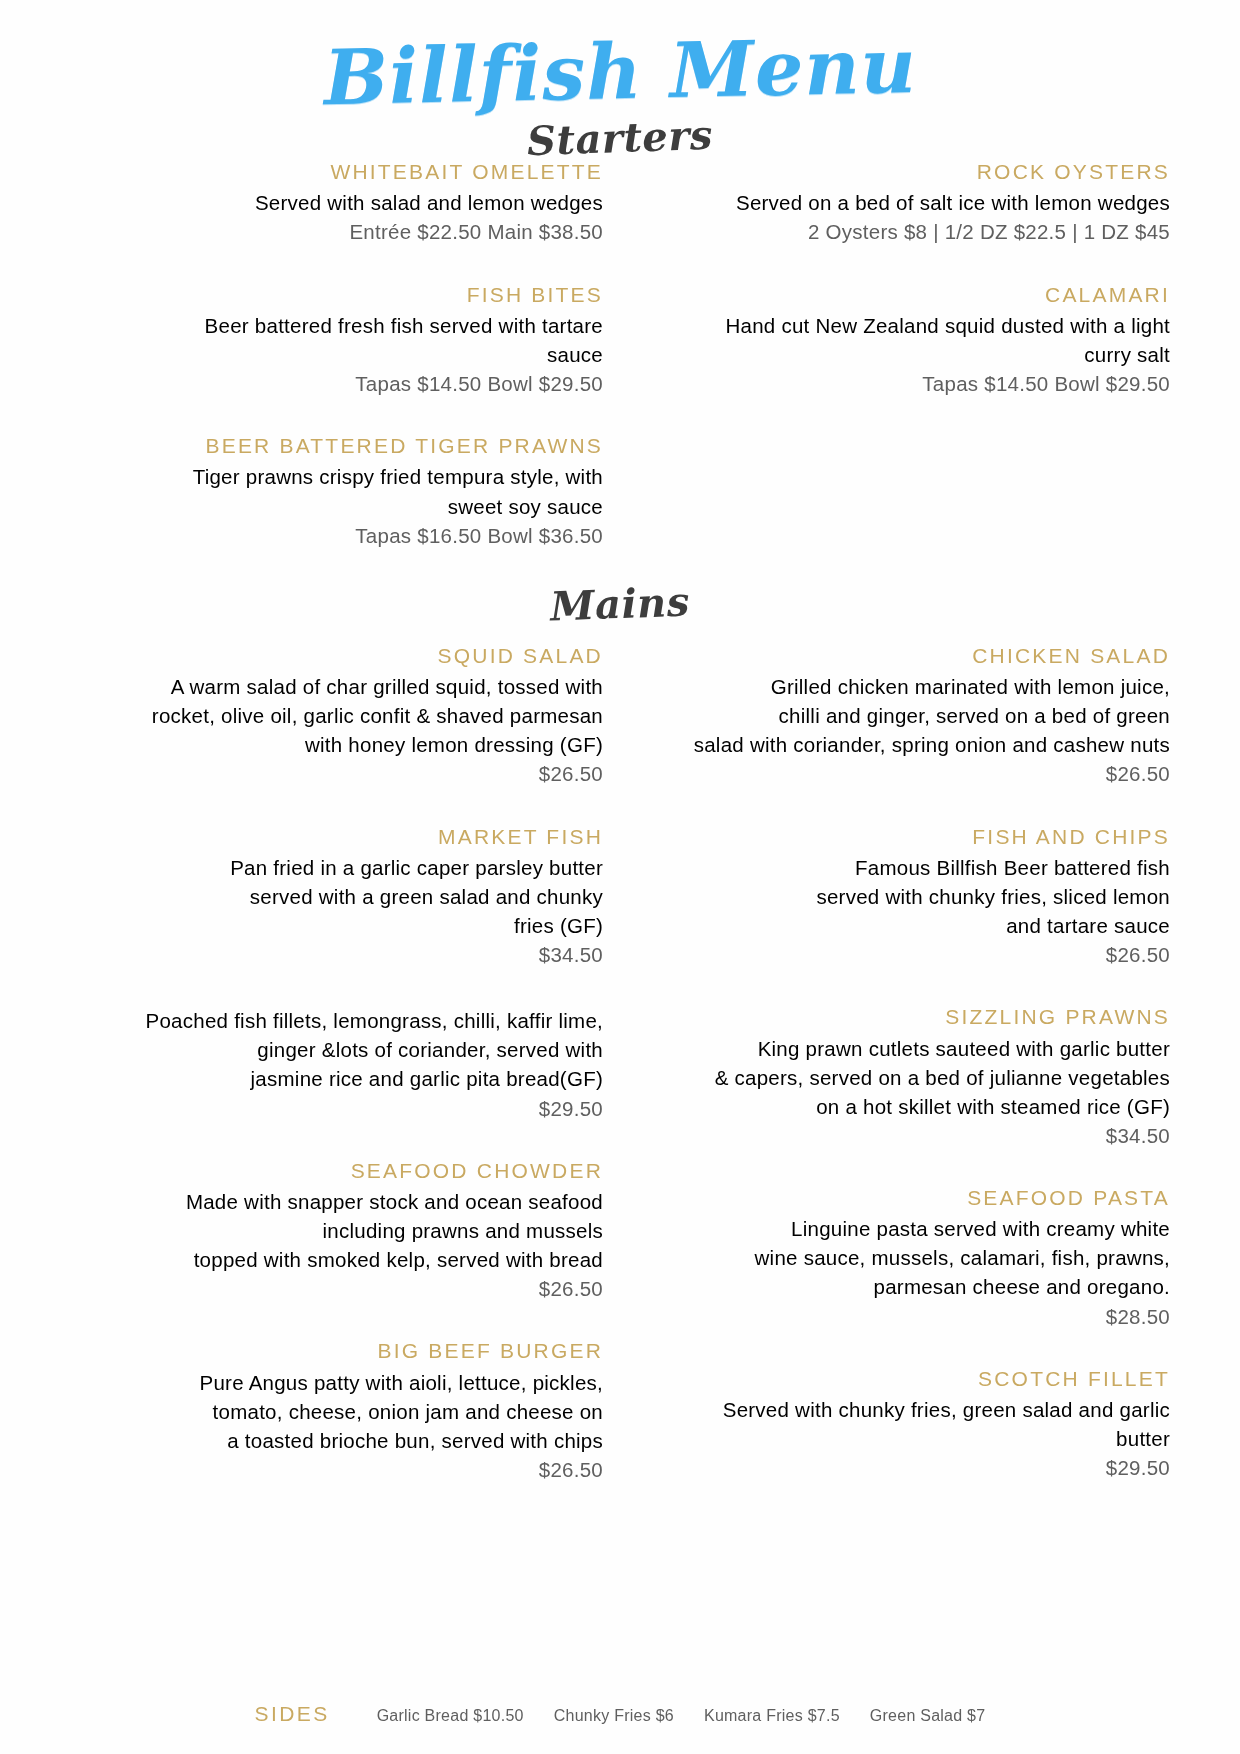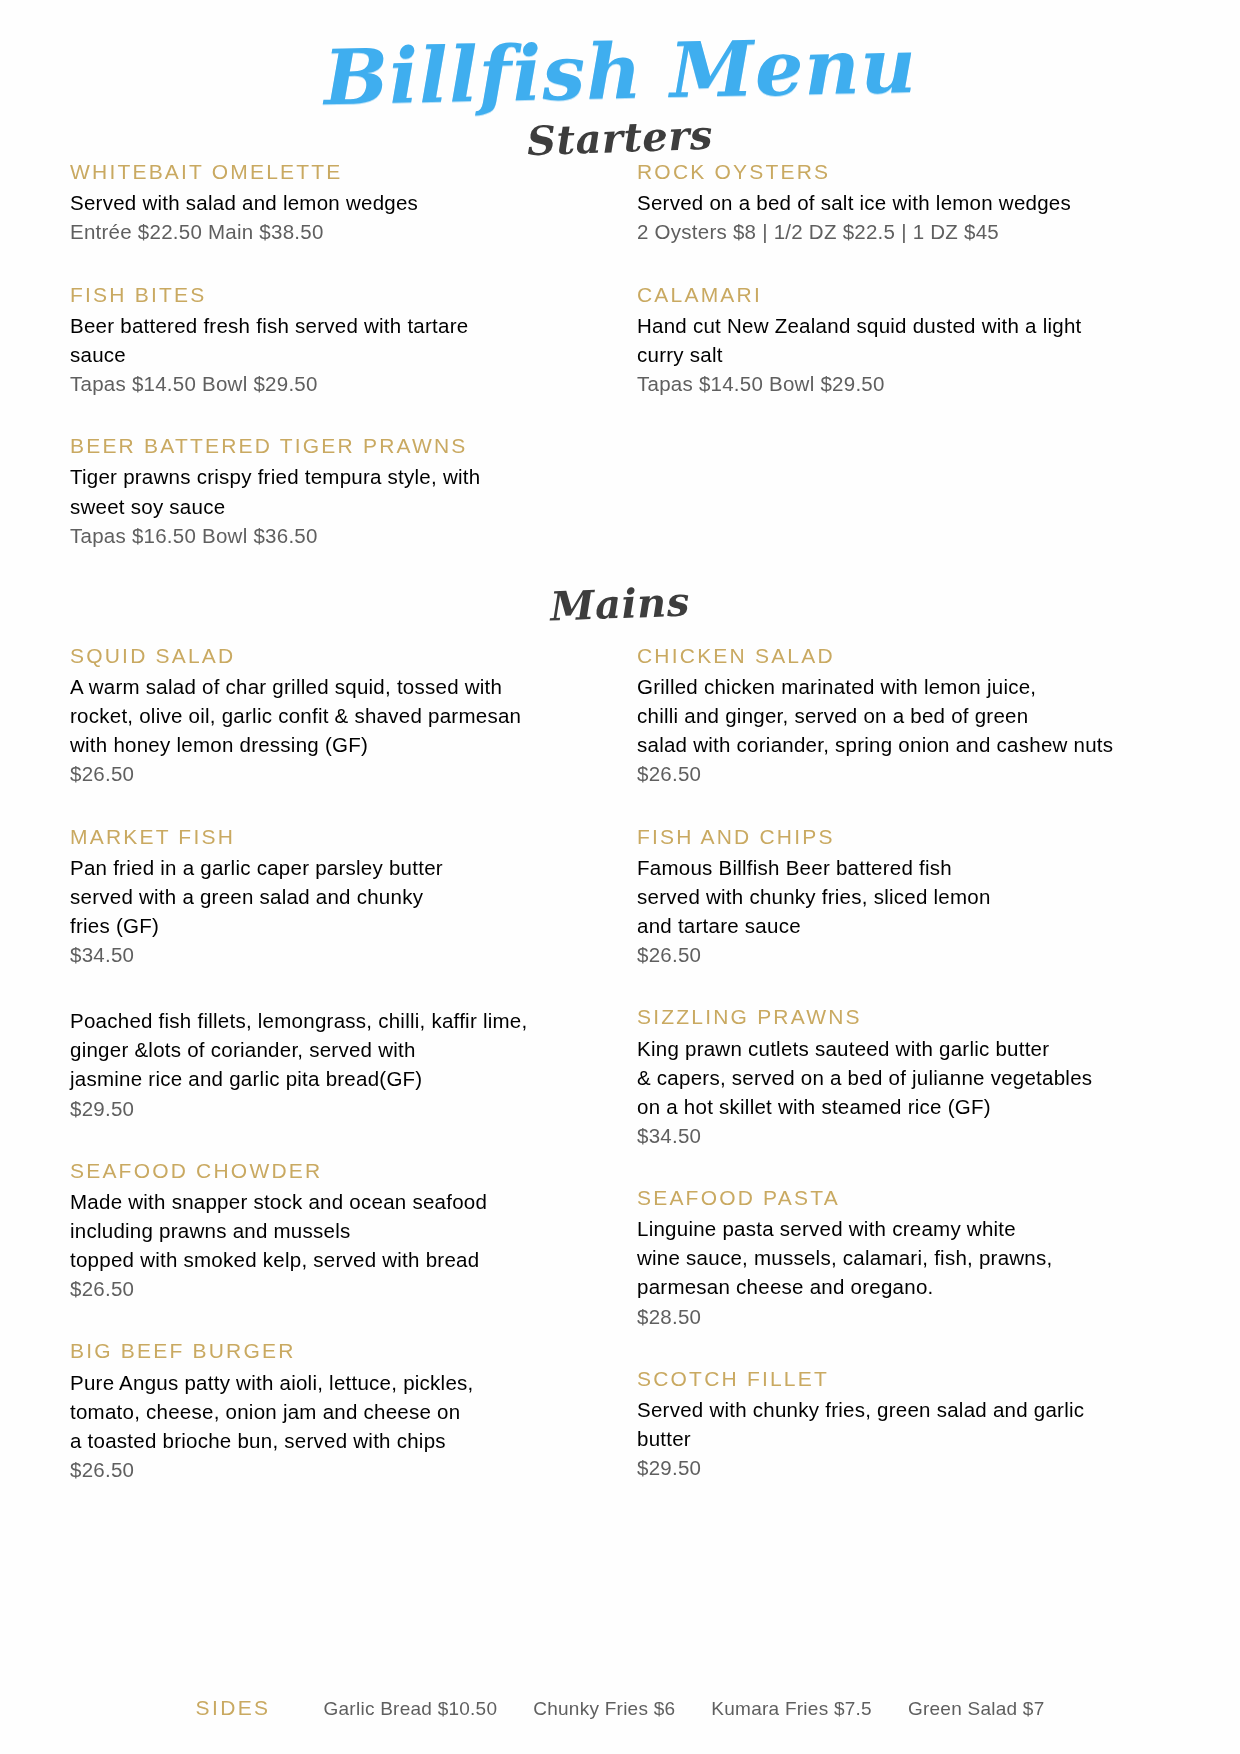--- a/index.html
+++ b/index.html
@@ -58,21 +58,21 @@
     align-items: flex-start;
   }
   .col {
     width: 49%;
     box-sizing: border-box;
   }
   .col.left  { padding-right: 6px; }
   .col.right { padding-left: 6px; }
 
   
-  .item { text-align: left; }
+  .item { text-align: right; }
   .item-name {
     font-family: "Liberation Sans", sans-serif;
     font-size: 21px;
     letter-spacing: 2.2px;
     color: #c9a961;
     text-transform: uppercase;
     font-weight: 400;
     line-height: 1.3;
   }
   .item-desc {
@@ -93,45 +93,44 @@
     letter-spacing: 0.25px;
     font-weight: 300;
   }
   .gap-m  { height: 34px; }
 
   
   .sides-row {
     position: absolute;
     left: 0;
     right: 0;
-    bottom: 34px;
+    bottom: 28px;
     display: flex;
     justify-content: center;
     align-items: baseline;
     gap: 3px;
   }
   .sides-label {
     font-size: 21px;
     letter-spacing: 2.4px;
     color: #c9a961;
     text-transform: uppercase;
     margin-right: 44px;
     font-weight: 400;
   }
   .sides-items {
     display: flex;
     align-items: baseline;
   }
   .side-entry {
-    font-size: 19px;
+    font-size: 16px;
     color: #5f5f5f;
     letter-spacing: 0.25px;
     font-weight: 300;
     margin-right: 30px;
-    margin-left: 6px;
   }
   .side-entry:last-child { margin-right: 0; }
 </style>
 </head>
 <body>
 
 <div class="page">
 
   <div class="brand-title">Billfish Menu</div>
 

